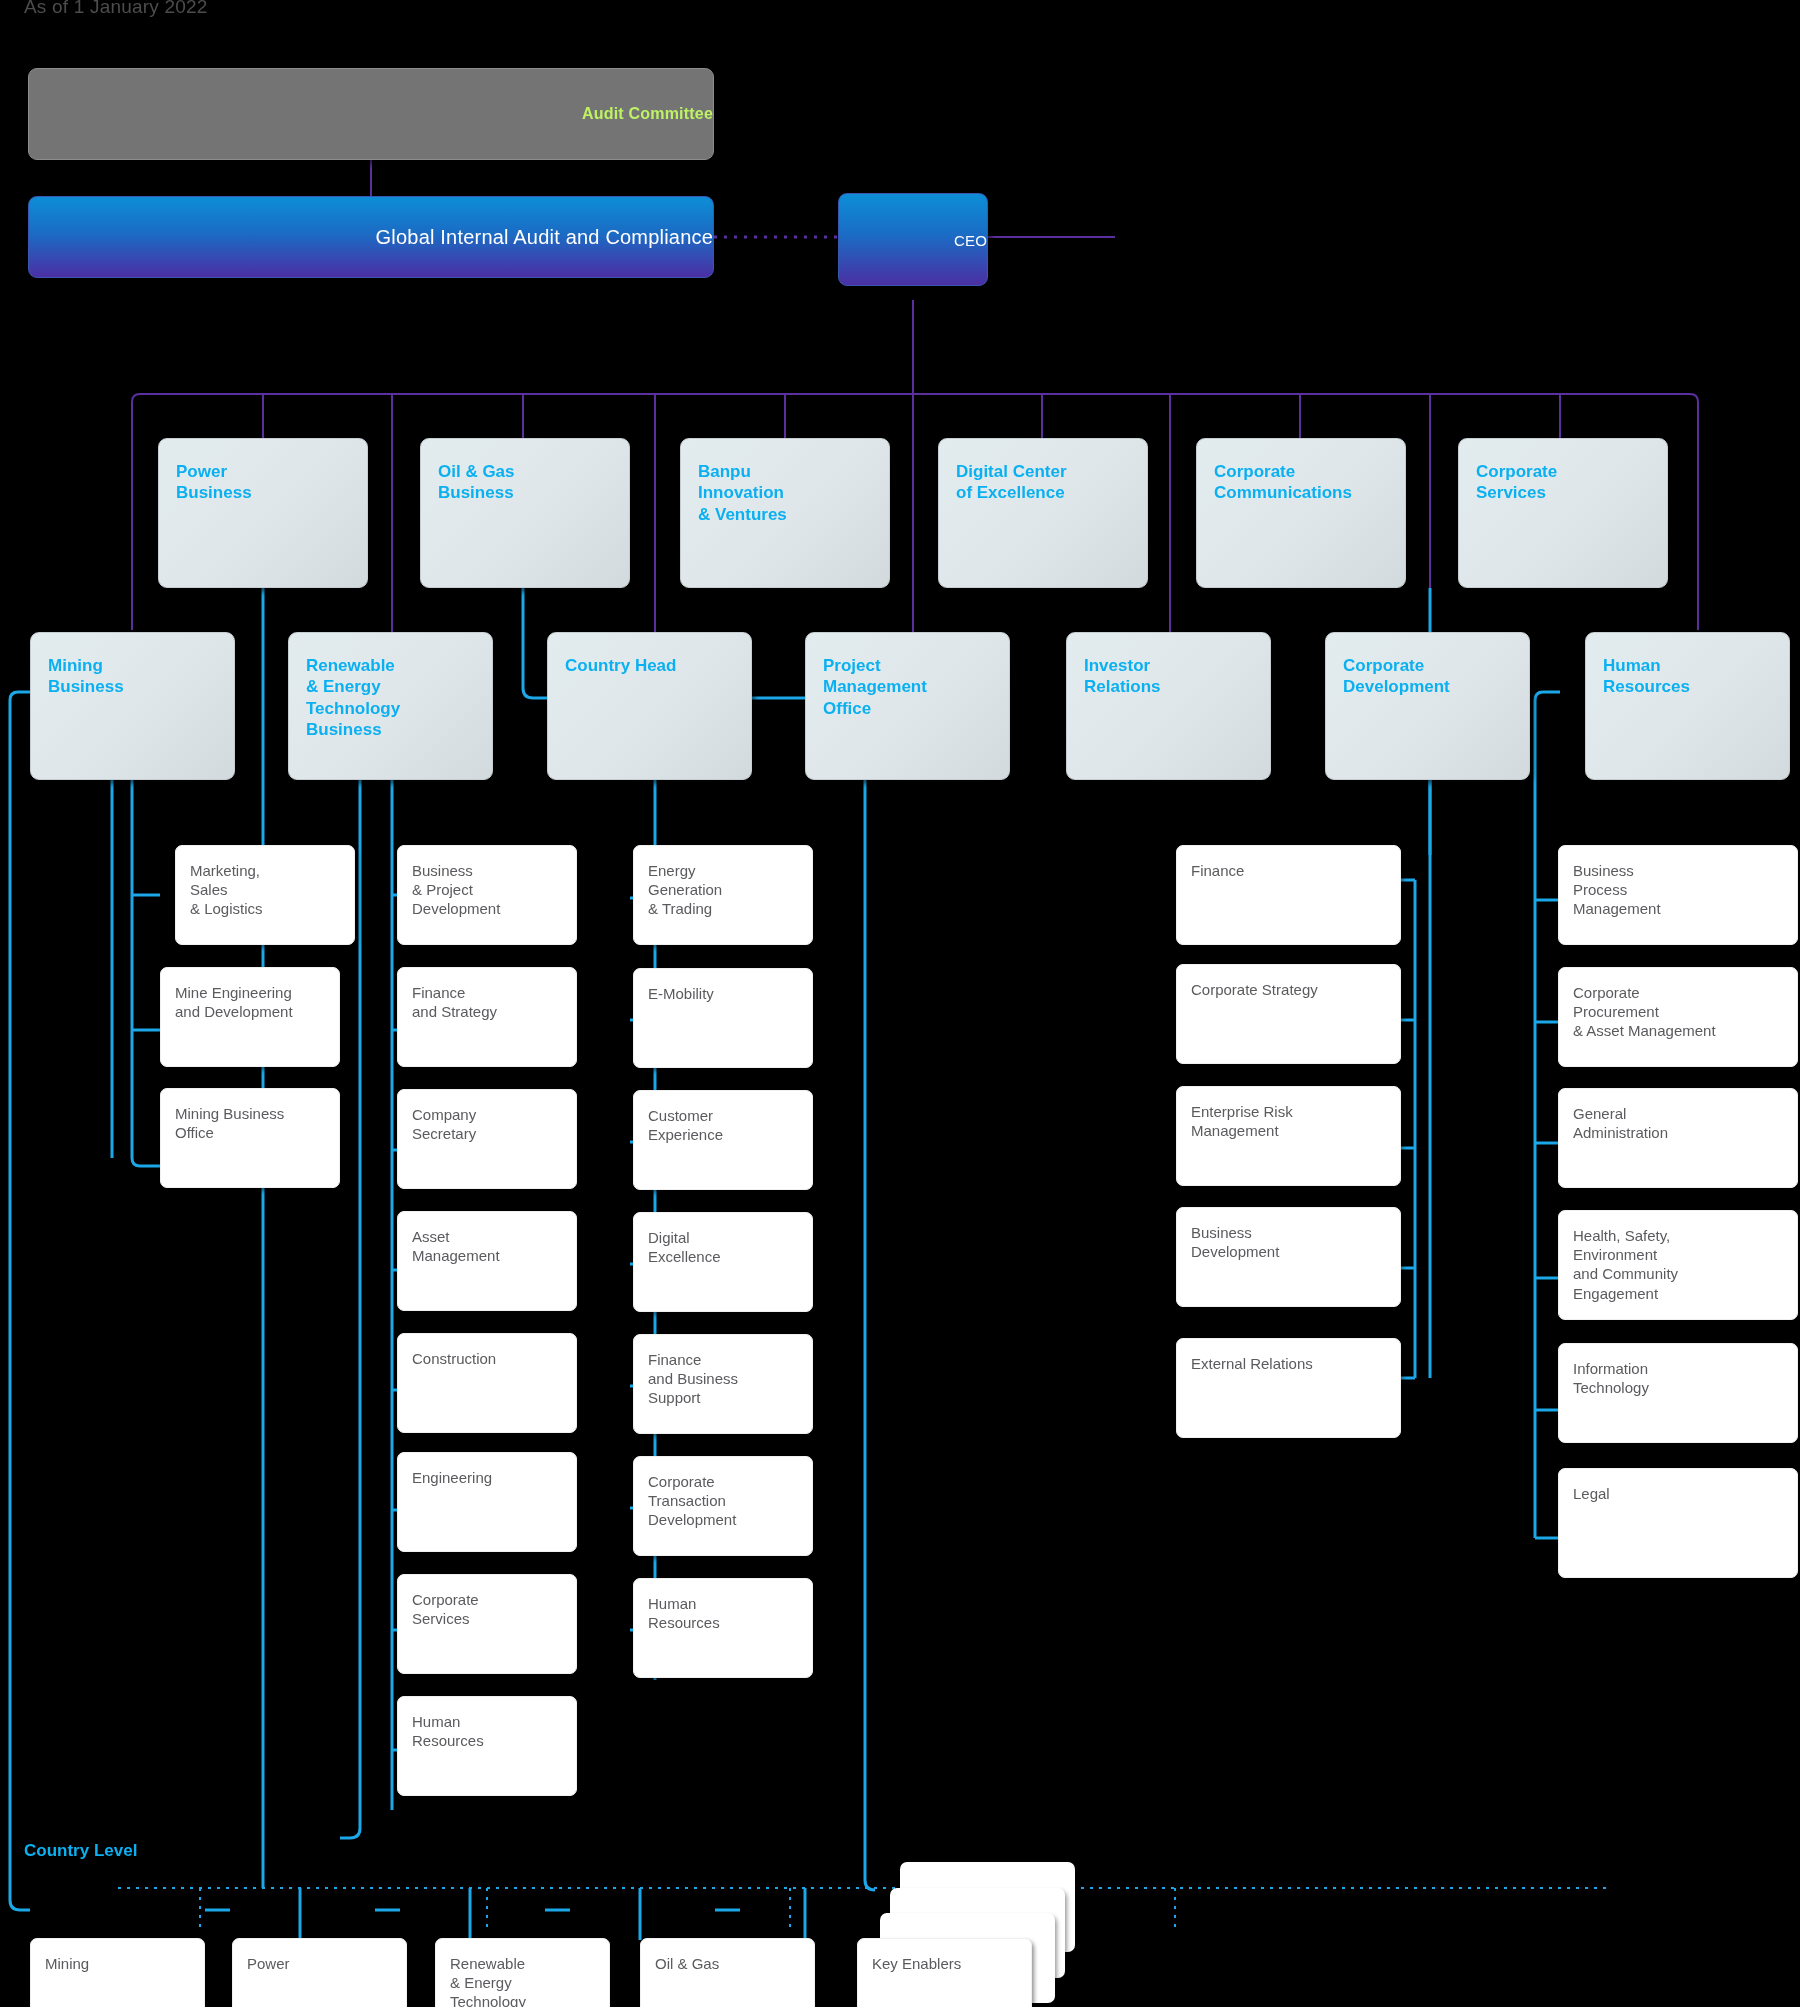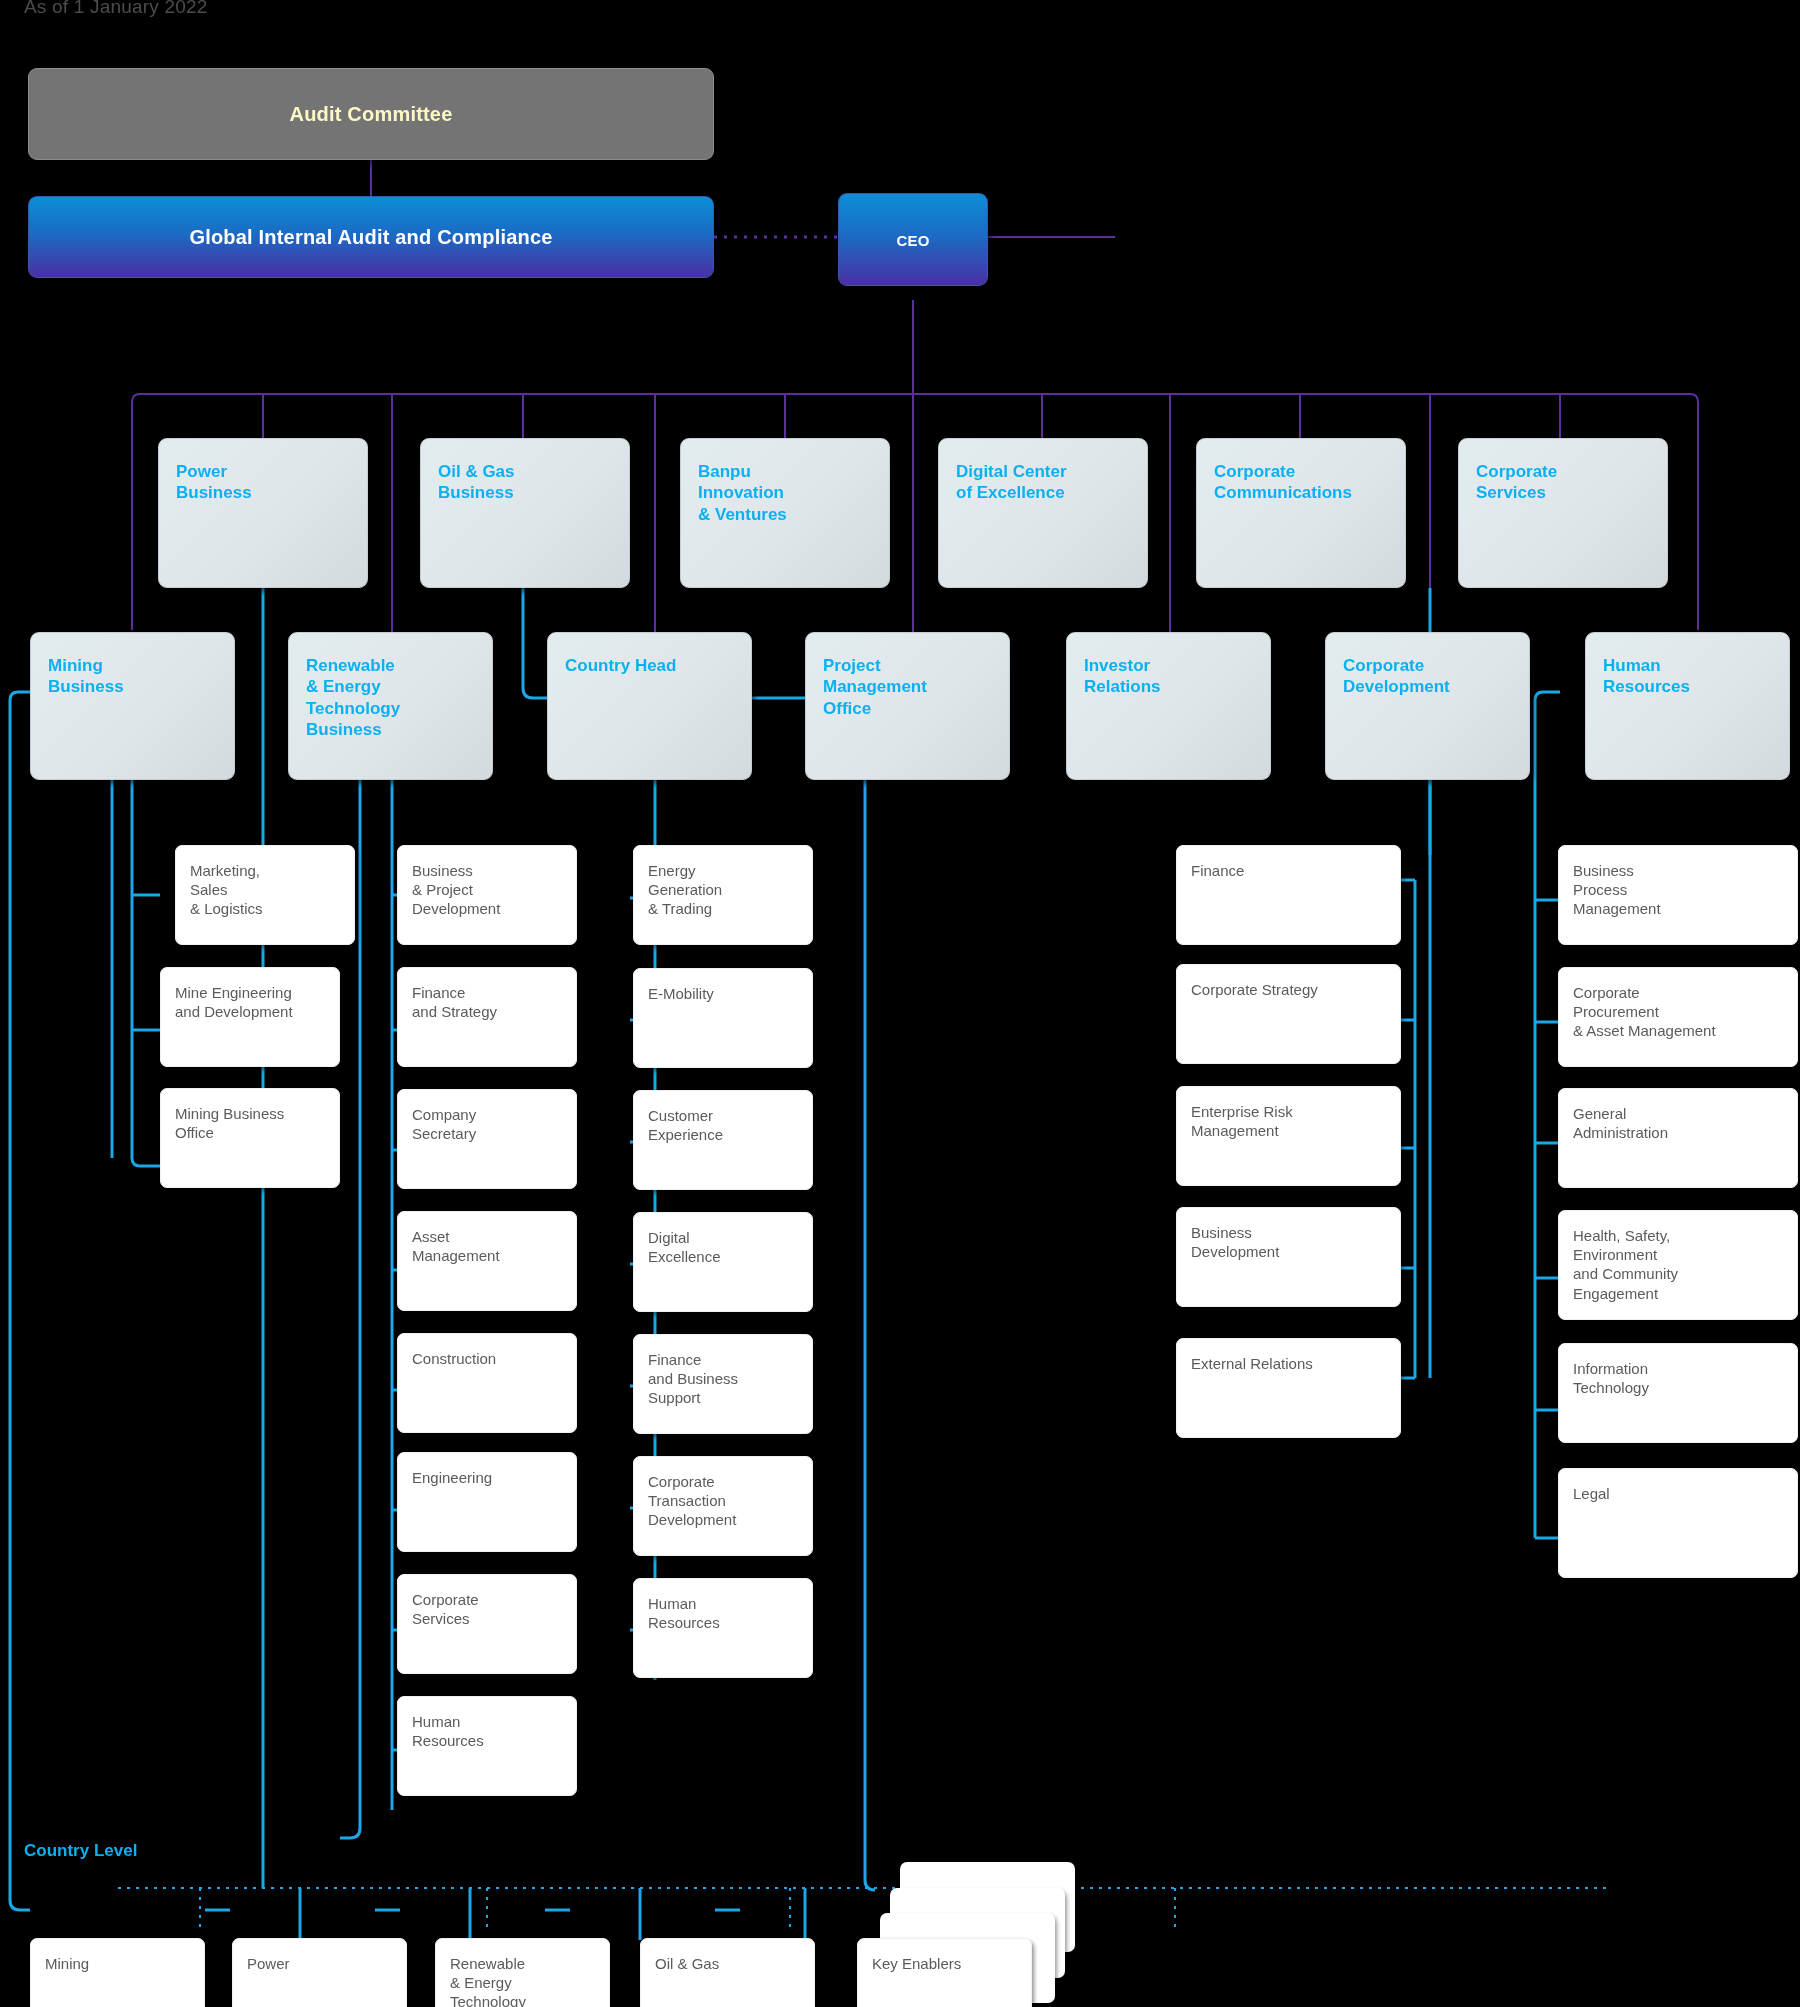--- a/index.html
+++ b/index.html
@@ -39,39 +39,39 @@
   }
 
   
   .box.committee{
     background:#747474;
     border:1px solid #8d8d8d;
   }
   .box.committee .lbl{
     top:50%;
     transform:translateY(-50%);
-    text-align:center;
-    color:#fef9c3;
-    font-size:20px;
+    text-align:right;
+    color:#bef264;
+    font-size:16px;
     font-weight:700;
     letter-spacing:.2px;
   }
 
   
   .box.grad{
     background:linear-gradient(180deg,#0d8ed6 0%,#1b6bc4 46%,#4b2fa3 100%);
     border:1px solid #3a57b0;
   }
   .box.grad .lbl{
     top:50%;
     transform:translateY(-50%);
-    text-align:center;
+    text-align:right;
     color:#ffffff;
     font-size:20px;
-    font-weight:700;
+    font-weight:400;
     letter-spacing:.2px;
   }
   .box.grad.small .lbl{font-size:15px;}
 
   
   .box.unit{
     background:linear-gradient(135deg,#e2ecef 0%,#dfe6e9 55%,#d2dadd 100%);
     border:1px solid #c6cdd0;
   }
   .box.unit .lbl{

